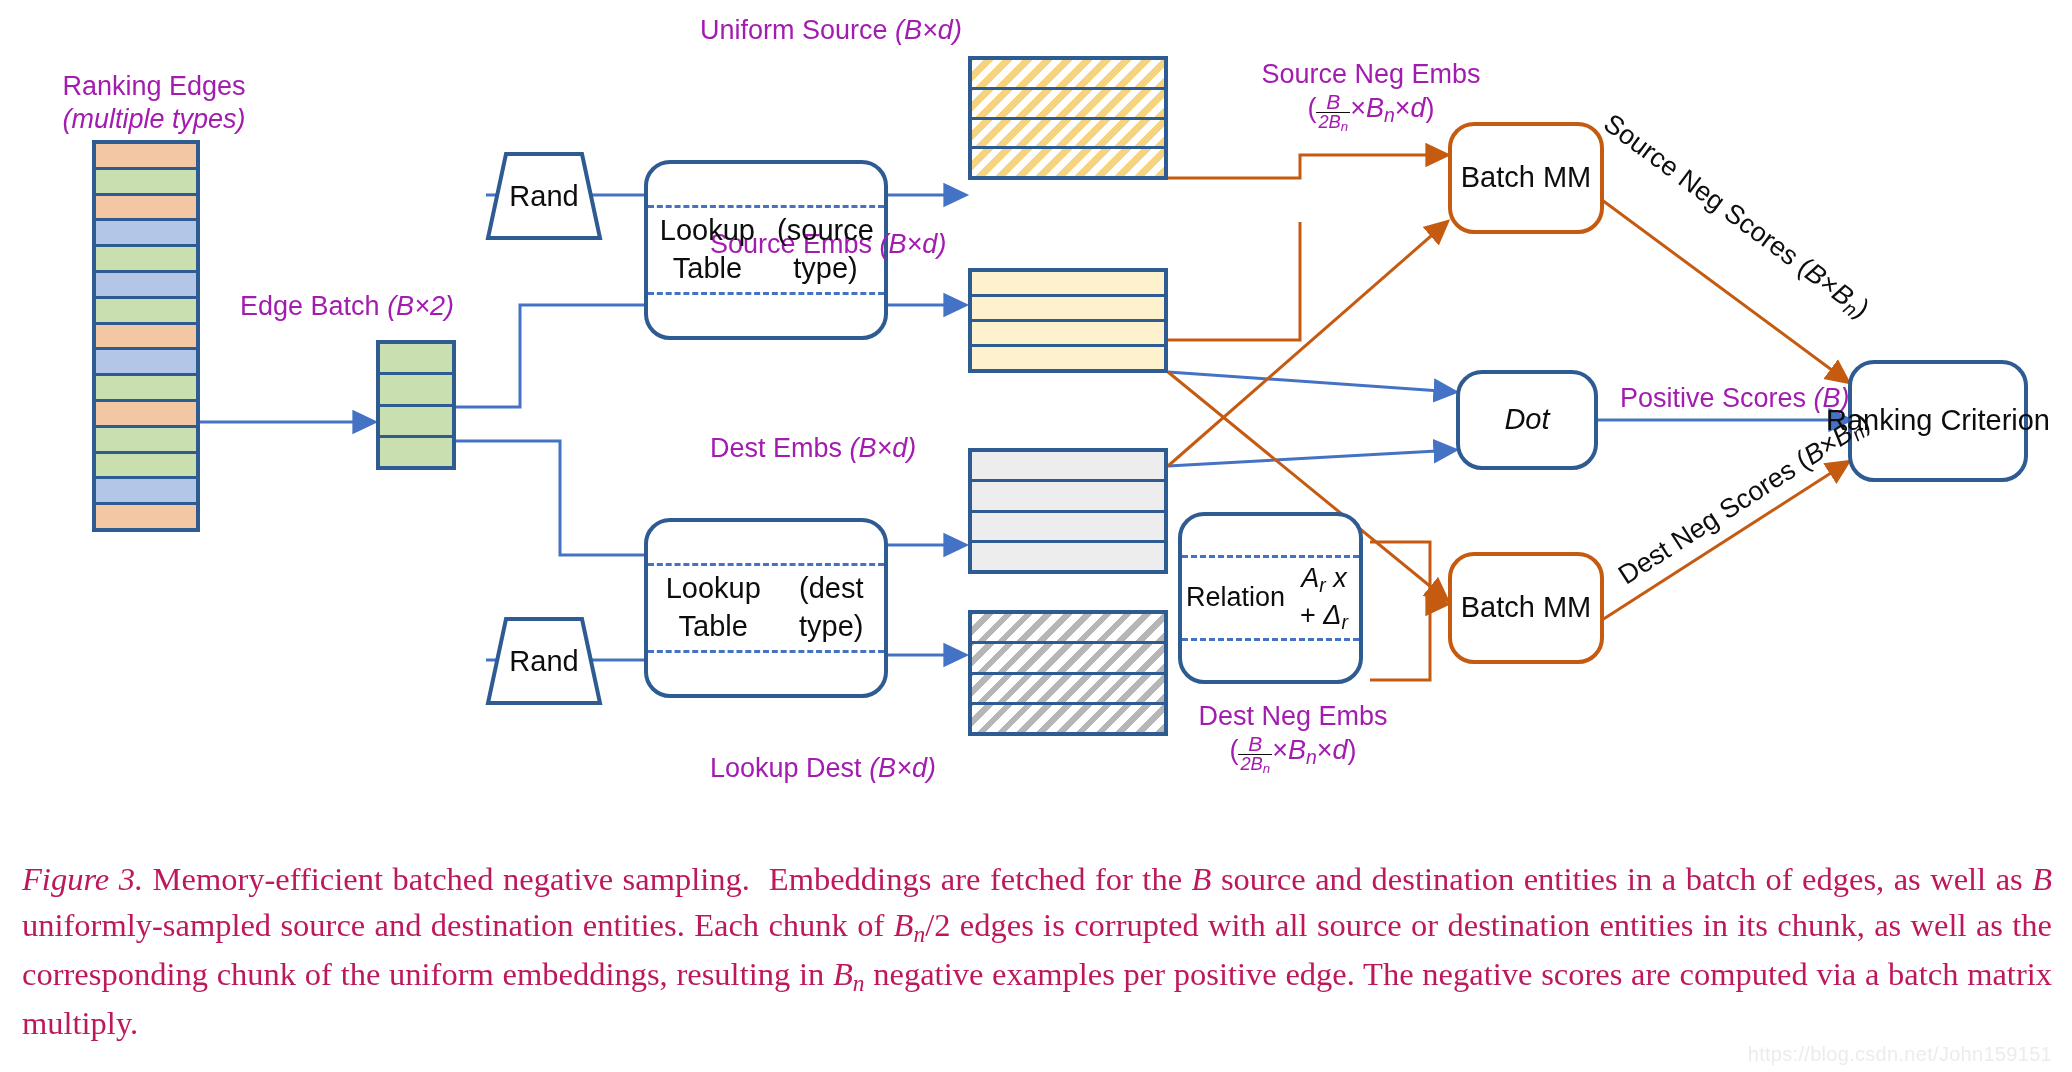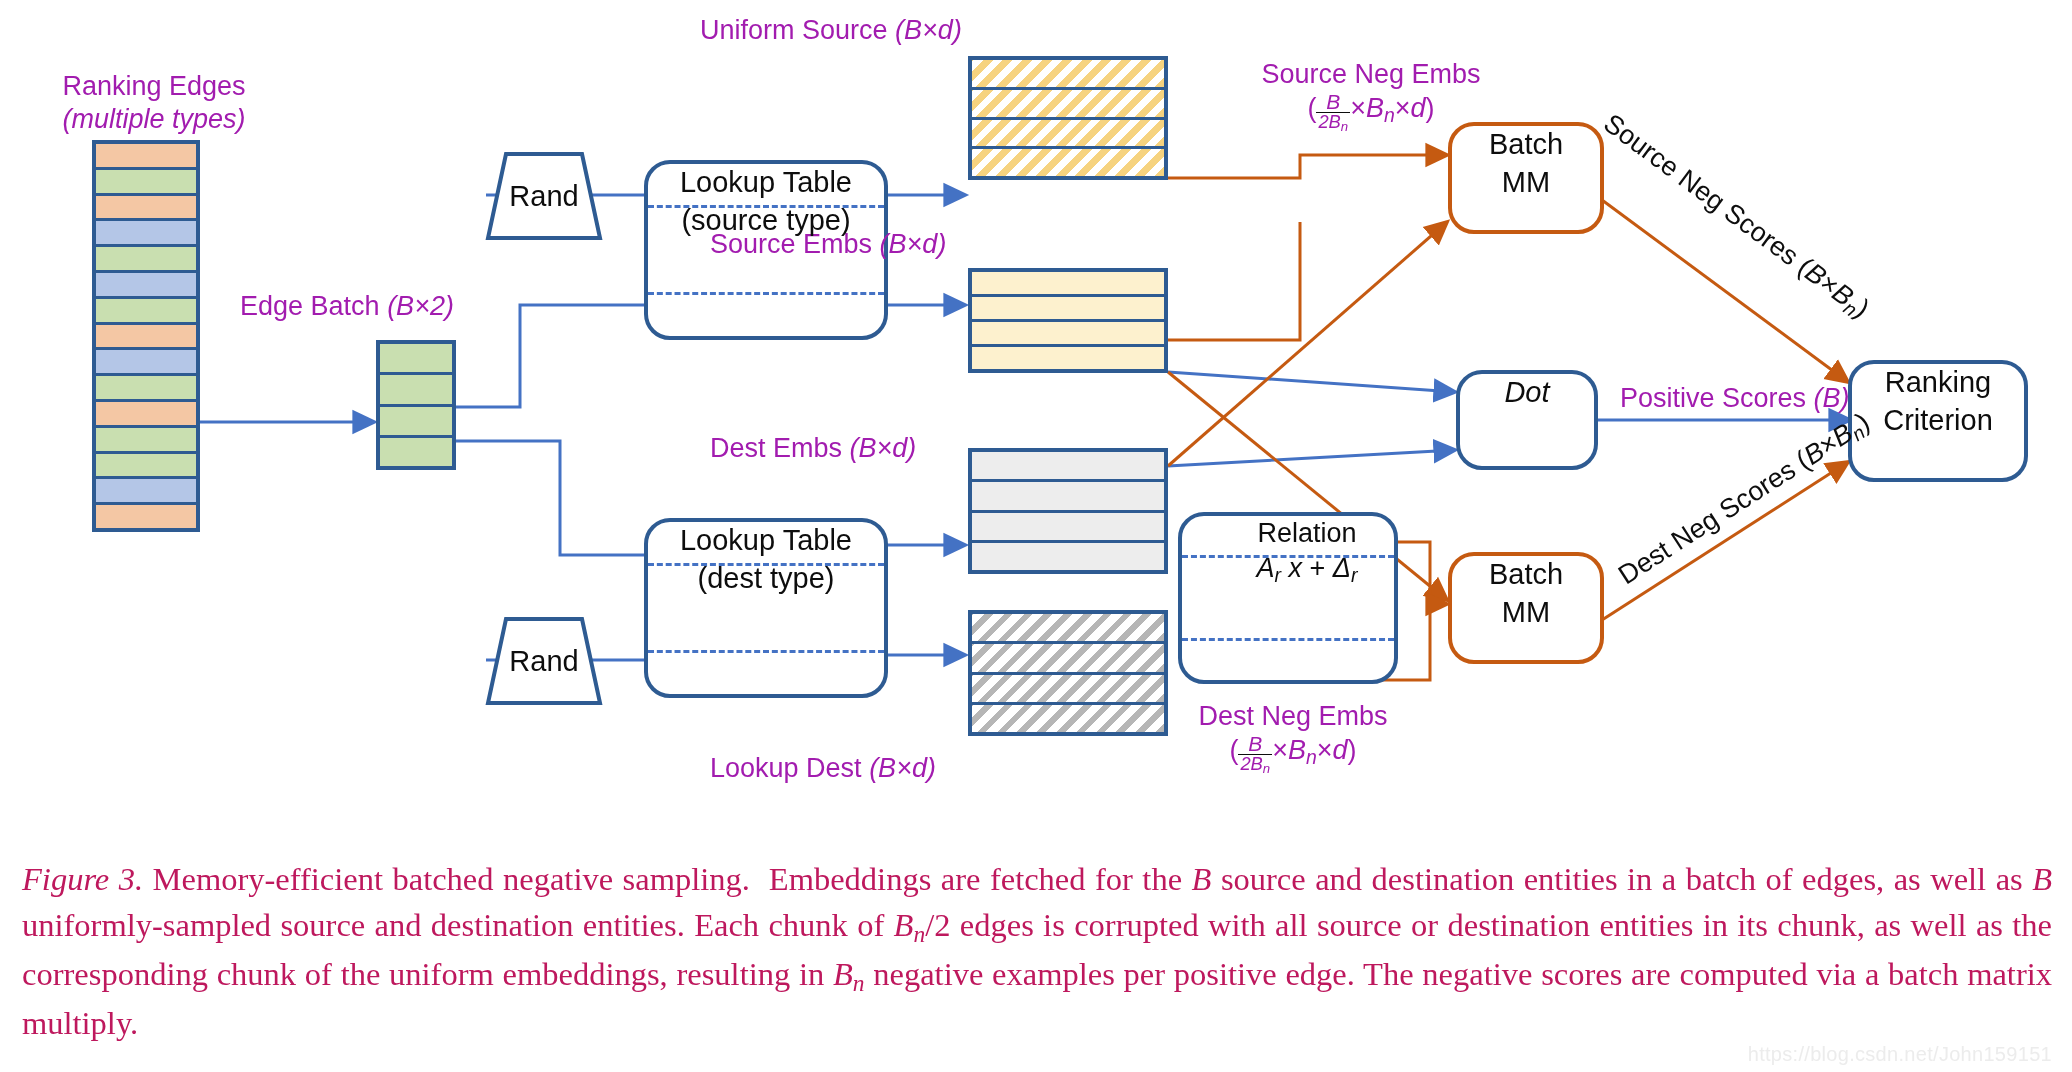--- a/index.html
+++ b/index.html
@@ -58,22 +58,22 @@
 
   
   .rbox {
     position: absolute;
     box-sizing: border-box;
     border: 4px solid #2e5b92;
     border-radius: 26px;
     background: #ffffff;
     display: flex;
     align-items: center;
-    justify-content: flex-start;
-    flex-direction: column;
+    justify-content: center;
+    flex-direction: row;
     font-size: 29px;
     color: #0d0d0d;
     text-align: center;
     line-height: 1.3;
   }
   .rbox.orange { border-color: #c55a11; }
   .rbox .dash-top, .rbox .dash-bot {
     position: absolute;
     left: 0; right: 0;
     border-top: 3px dashed #4472c4;
@@ -315,21 +315,21 @@
     <span>Rand</span>
   </div>
 
   <div class="rbox" style="left:644px; top:518px; width:244px; height:180px;">
     <span class="dash-top"></span>
     <span class="dash-bot"></span>
     <span class="txt">Lookup Table</span>
     <span class="txt">(dest type)</span>
   </div>
 
-  <div class="rbox" style="left:1178px; top:512px; width:220px; height:172px; font-size:27px;padding-left:38px;">
+  <div class="rbox" style="left:1178px; top:512px; width:185px; height:172px; font-size:27px;">
     <span class="dash-top"></span>
     <span class="dash-bot"></span>
     <span class="txt">Relation</span>
     <span class="txt">
       <i>A<span class="sub">r</span> x</i> + <i>Δ<span class="sub">r</span></i>
     </span>
   </div>
 
   <div class="lbl ctr" style="left:1236px; top:42px; width:270px;margin-top:16px;">
     <span>Source Neg Embs</span><br>

